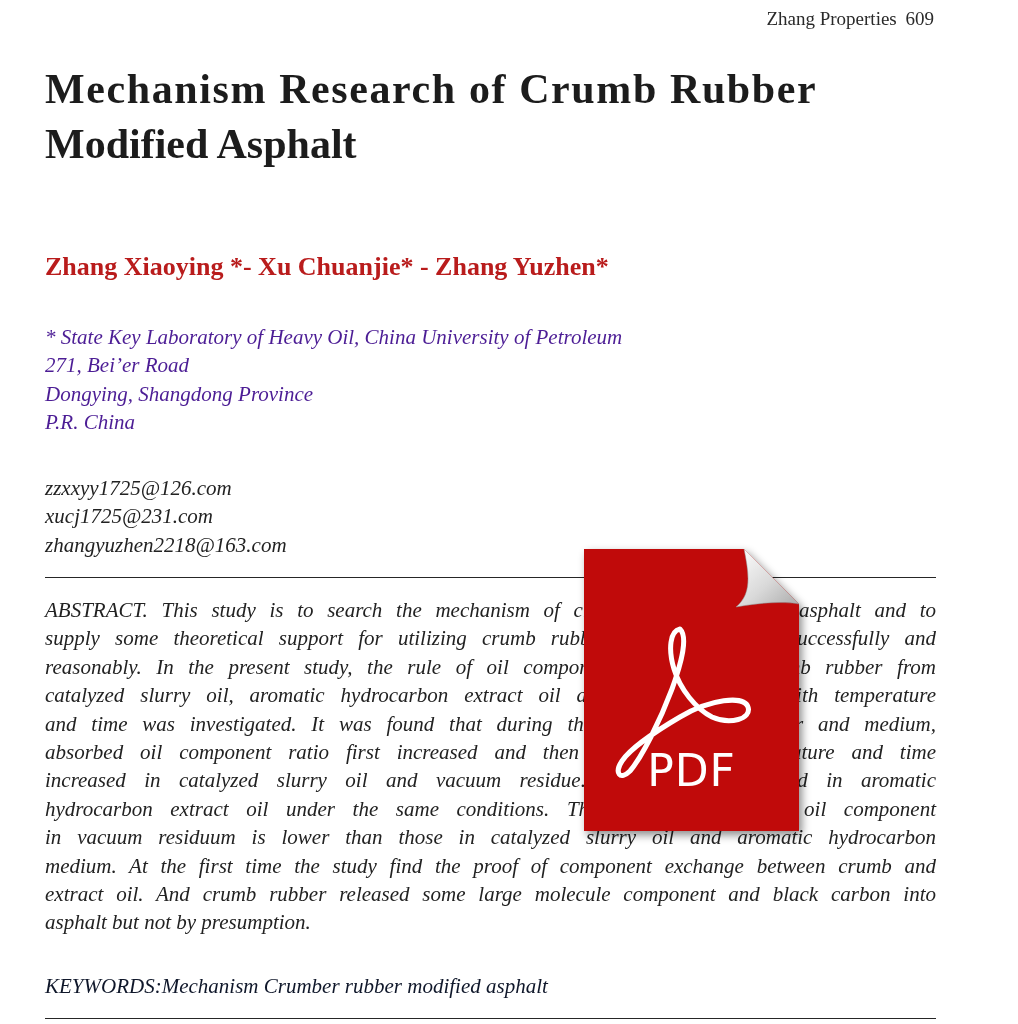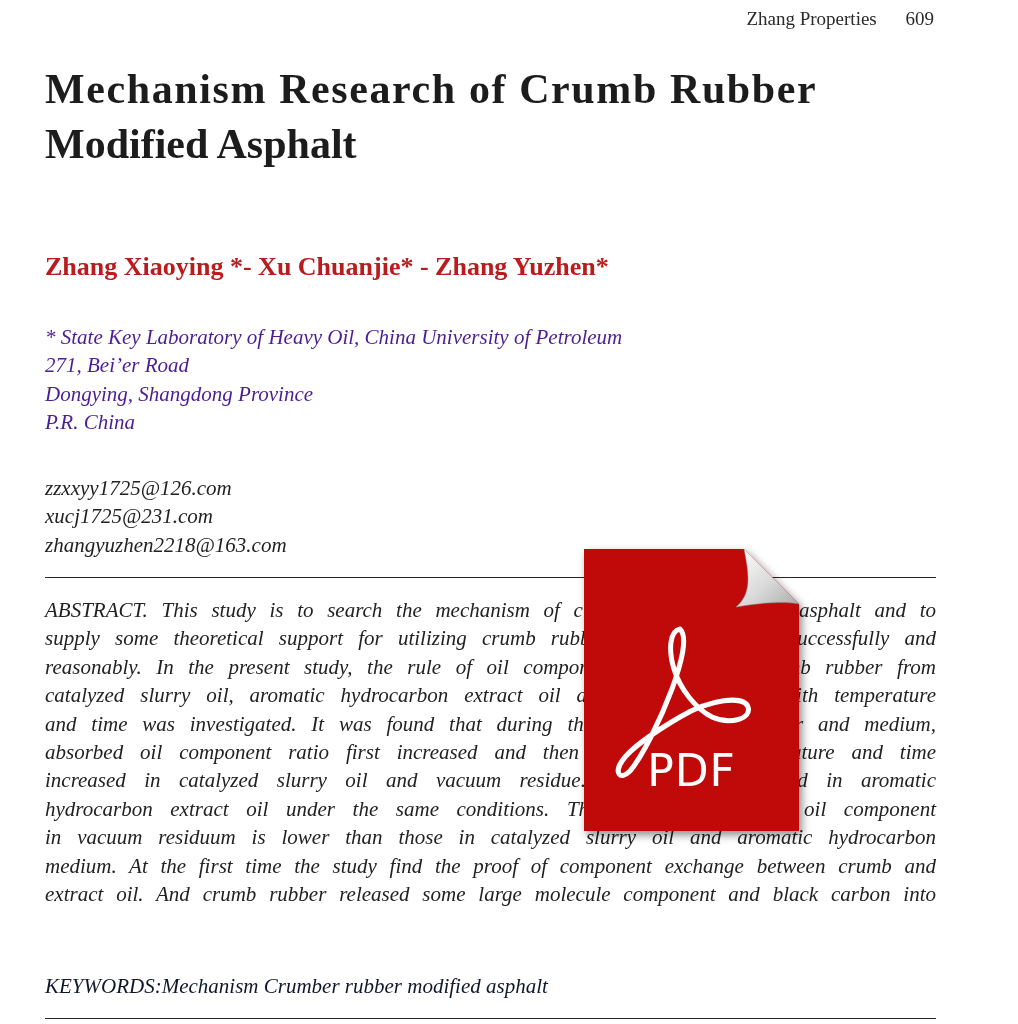--- a/index.html
+++ b/index.html
@@ -17,21 +17,21 @@
     }
     .running-header {
       position: absolute;
       top: 8px;
       right: 84px;
       font-size: 19px;
       color: #2a2a2a;
       white-space: nowrap;
     }
     .running-header .page-number {
-      margin-left: 24px;
+      margin-left: 4px;
     }
     .title {
       position: absolute;
       left: 45px;
       top: 62px;
       width: 900px;
       margin: 0;
       font-weight: bold;
       font-size: 42px;
       line-height: 54px;
@@ -166,20 +166,21 @@
   <span class="aline">supply some theoretical support for utilizing crumb rubber modified asphalt successfully and</span>
   <span class="aline">reasonably. In the present study, the rule of oil component absorbed by crumb rubber from</span>
   <span class="aline">catalyzed slurry oil, aromatic hydrocarbon extract oil and vacuum residue with temperature</span>
   <span class="aline">and time was investigated. It was found that during the interaction of rubber and medium,</span>
   <span class="aline">absorbed oil component ratio first increased and then decreased as temperature and time</span>
   <span class="aline">increased in catalyzed slurry oil and vacuum residue. It was not observed in aromatic</span>
   <span class="aline">hydrocarbon extract oil under the same conditions. The absorbed ratio of oil component</span>
   <span class="aline">in vacuum residuum is lower than those in catalyzed slurry oil and aromatic hydrocarbon</span>
   <span class="aline">medium. At the first time the study find the proof of component exchange between crumb and</span>
   <span class="aline">extract oil. And crumb rubber released some large molecule component and black carbon into</span>
+  <span class="aline last">asphalt but not by presumption.</span>
 </div>
 
 <div class="keywords">KEYWORDS:Mechanism Crumber rubber modified asphalt</div>
 
 <div class="rule rule-bottom"></div>
 
 <div class="pdf-badge">
   <svg width="215" height="282" viewBox="0 0 215 282">
     <defs>
       <linearGradient id="curlGrad" x1="0" y1="0" x2="1" y2="1">

